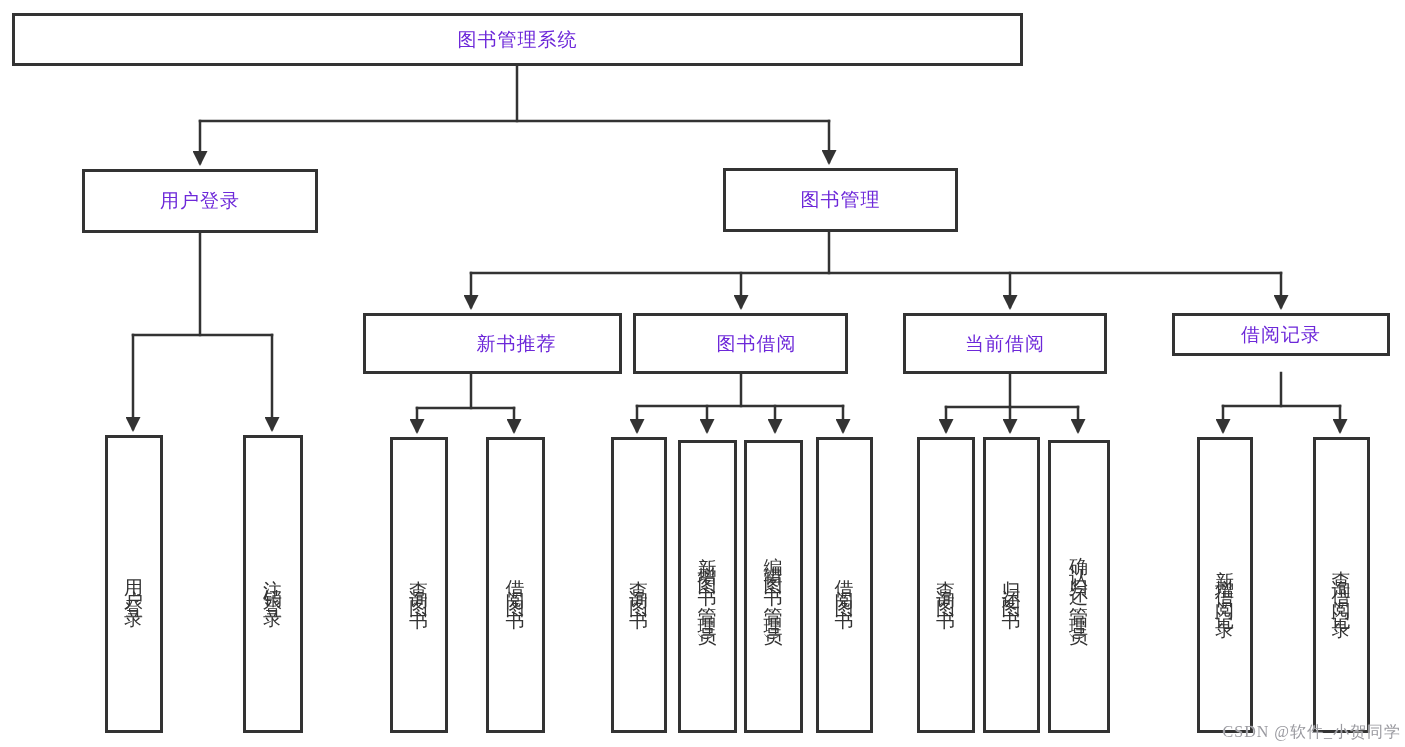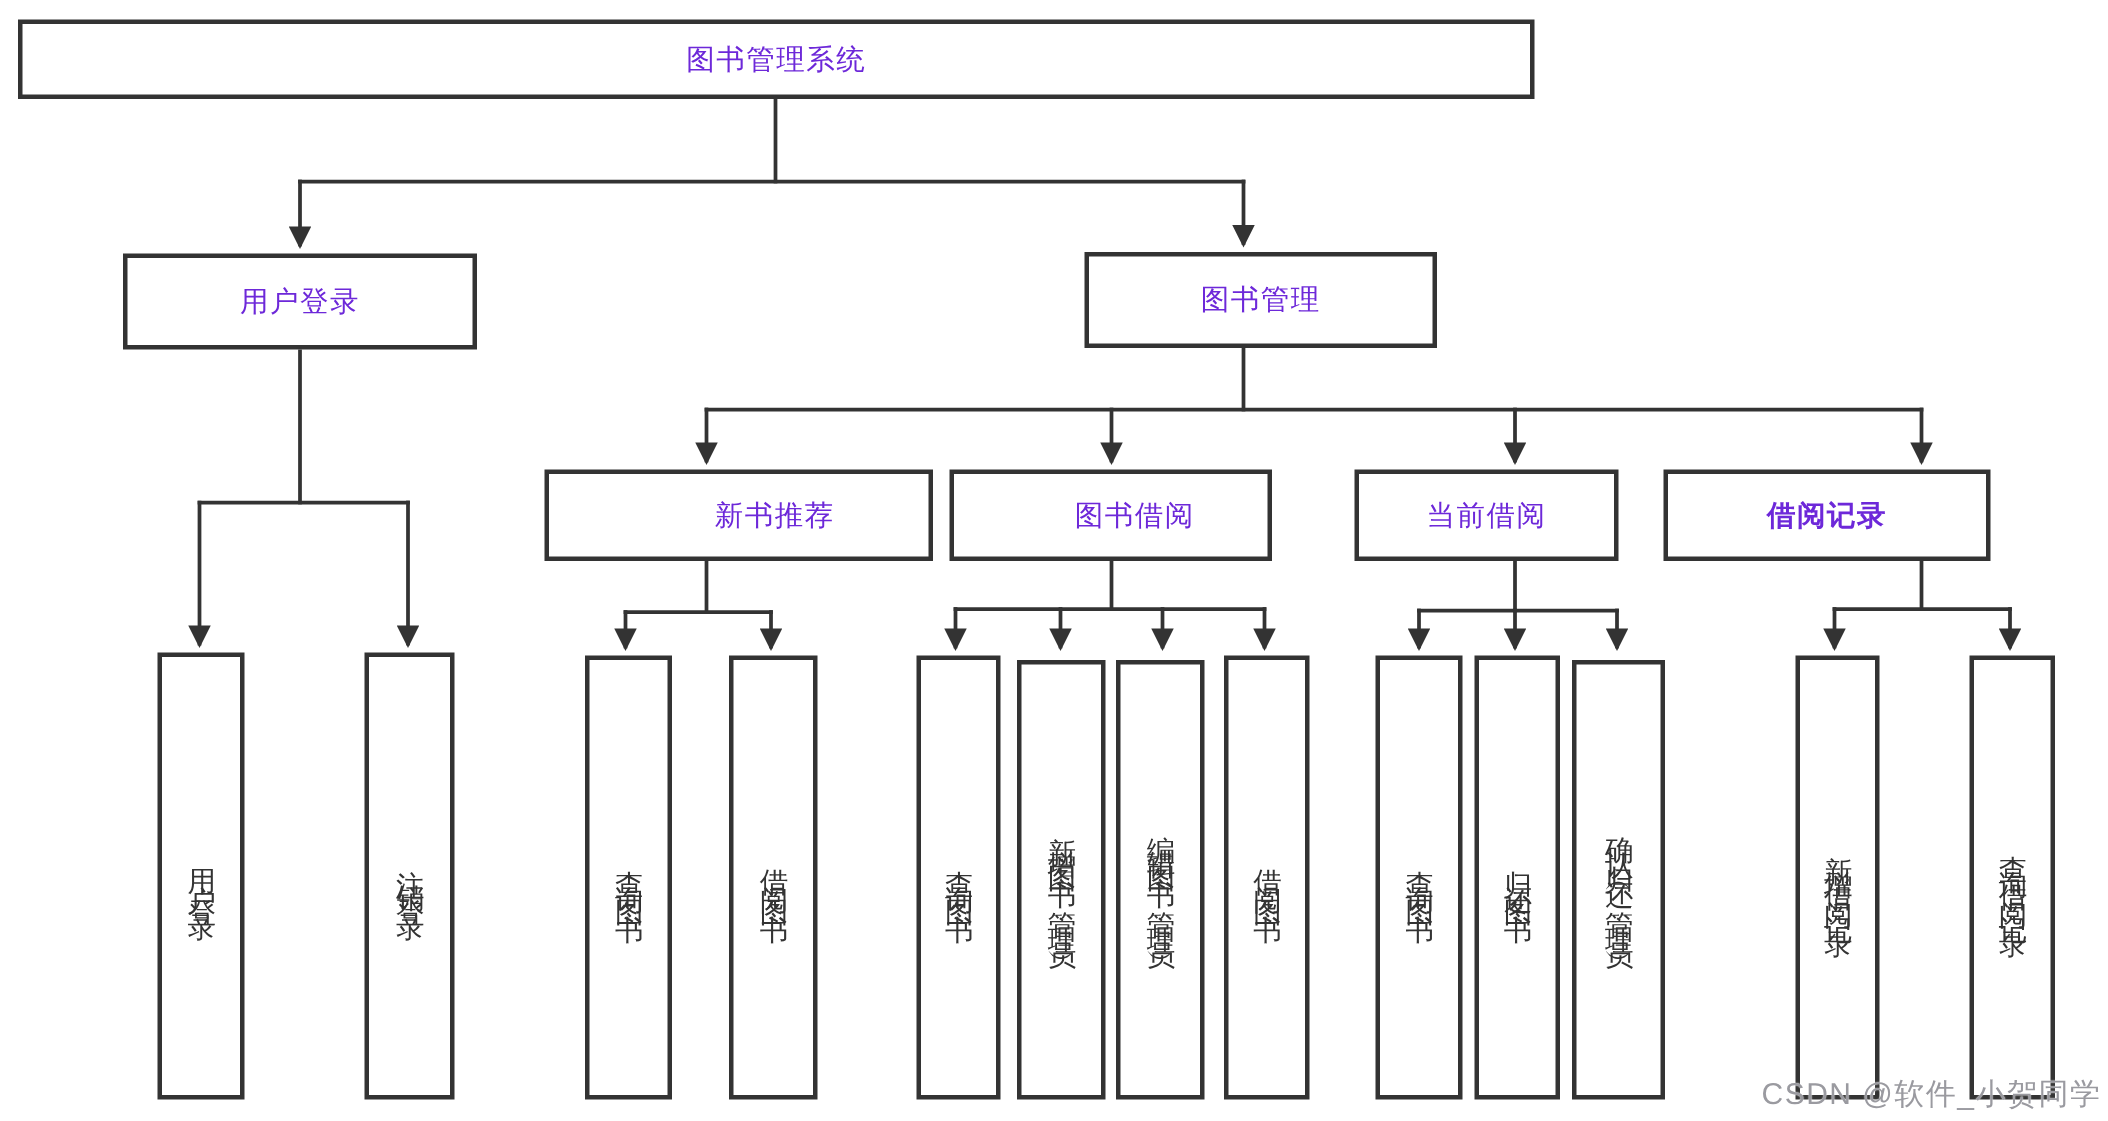--- a/index.html
+++ b/index.html
@@ -41,25 +41,26 @@
     writing-mode: vertical-rl;
     text-orientation: mixed;
     letter-spacing: 10px;
     line-height: 1;
     white-space: nowrap;
   }
   .watermark {
     position: absolute;
     right: 4px;
     bottom: 4px;
-    font-size: 20px;
+    font-size: 16px;
     color: #9a9aa0;
     letter-spacing: 1px;
     z-index: 3;
     text-shadow: 0 0 1px #ffffff;
+    font-family: Liberation Serif, serif;
   }
 </style>
 </head>
 <body>
 
 <div id="canvas">
 
   <svg id="wires" width="1405" height="747" viewBox="0 0 1405 747" xmlns="http://www.w3.org/2000/svg">
     <defs>
       <marker id="arrow" viewBox="0 0 10 10" refX="8" refY="5" markerWidth="7" markerHeight="6" orient="auto">
@@ -120,24 +121,24 @@
   <div class="hbox" style="left:712px; top:168px; width:235px; height:64px;margin-left:11px;">
     <span>图书管理</span>
   </div>
 
   <div class="hbox" style="left:363px; top:313px; width:259px; height:61px;padding-left:48px;">
     <span>新书推荐</span>
   </div>
   <div class="hbox" style="left:633px; top:313px; width:215px; height:61px;padding-left:32px;">
     <span>图书借阅</span>
   </div>
-  <div class="hbox" style="left:903px; top:313px; width:176px; height:61px;">
+  <div class="hbox" style="left:903px; top:313px; width:204px; height:61px;">
     <span>当前借阅</span>
   </div>
-  <div class="hbox" style="left:1109px; top:313px; width:218px; height:61px;font-weight:bold;">
+  <div class="hbox" style="left:1172px; top:313px; width:218px; height:43px;">
     <span>借阅记录</span>
   </div>
 
   <div class="vbox" style="left:105px; top:435px; width:58px; height:298px;">
     <span class="vtext">用户登录</span>
   </div>
   <div class="vbox" style="left:243px; top:435px; width:60px; height:298px;">
     <span class="vtext">注销登录</span>
   </div>
 

